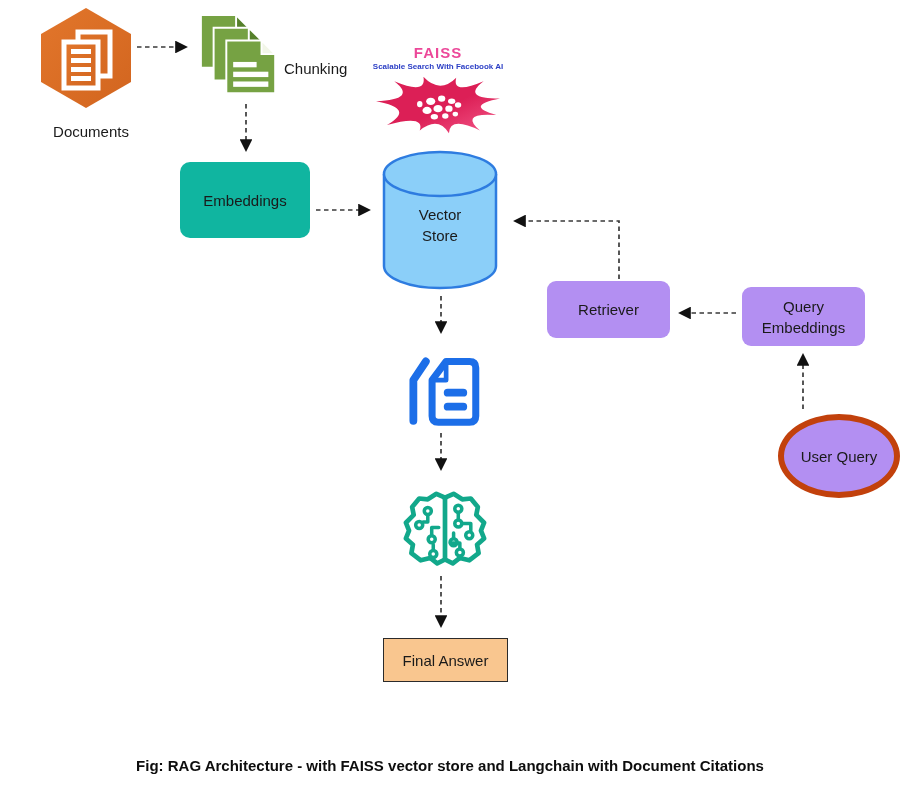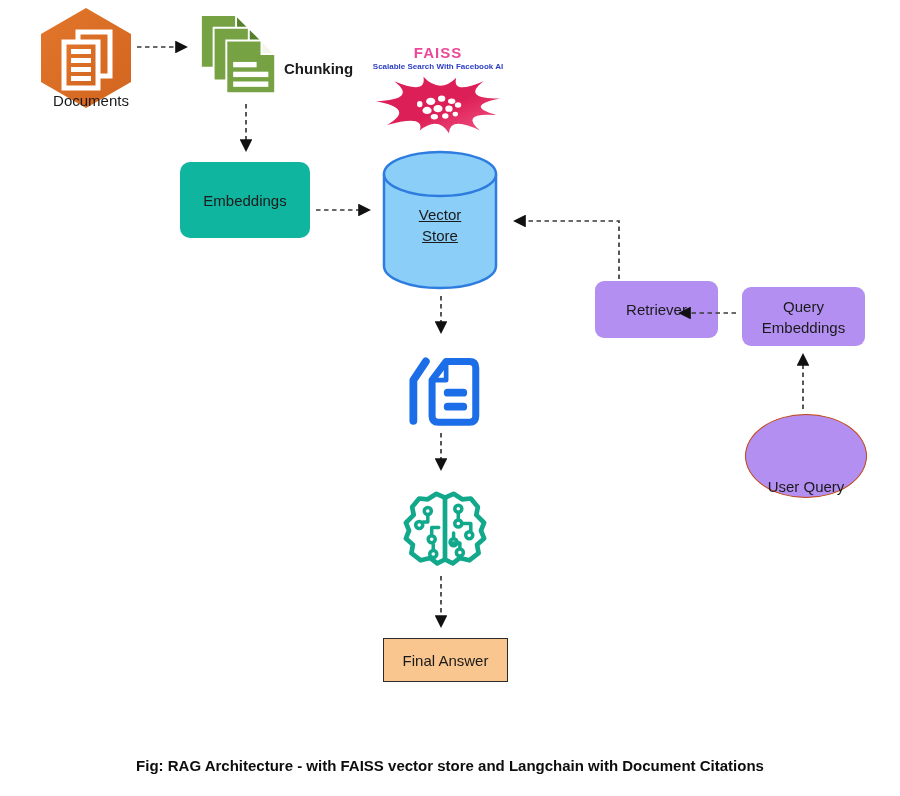--- a/index.html
+++ b/index.html
@@ -7,31 +7,31 @@
     position:relative;width:900px;height:796px;background:#ffffff;overflow:hidden;
     font-family:"Liberation Sans","DejaVu Sans",sans-serif;color:var(--text-color,#1a1a1a);
   }
   .abs{position:absolute;}
   .label{font-size:15px;color:var(--text-color,#1a1a1a);}
   .center{text-align:center;}
   .node-box{display:flex;align-items:center;justify-content:center;text-align:center;line-height:21px;}
   #embeddings-box{left:180px;top:162px;width:130px;height:76px;border-radius:10px;
     background:var(--embeddings-teal);}
   #retriever-box{left:547px;top:281px;width:123px;height:57px;border-radius:9px;
-    background:var(--purple-fill);margin-left:48px;}
+    background:var(--purple-fill);}
   #query-embeddings-box{left:742px;top:287px;width:123px;height:59px;border-radius:9px;
     background:var(--purple-fill);padding:0 10px;box-sizing:border-box;}
-  #user-query-ellipse{left:745px;top:414px;width:122px;height:84px;border-radius:50%;
-    background:var(--purple-fill);border:1px solid #c2410c;box-sizing:border-box;align-items:flex-end;}
+  #user-query-ellipse{left:778px;top:414px;width:122px;height:84px;border-radius:50%;
+    background:var(--purple-fill);border:6px solid #c2410c;box-sizing:border-box;}
   #final-answer-box{left:383px;top:638px;width:125px;height:44px;
     background:var(--peach-fill);border:1.5px solid #2b2b2b;box-sizing:border-box;}
-  #documents-label{left:30px;top:92px;width:122px;}
-  #chunking-label{left:284px;top:60px;width:90px;font-weight:bold;}
+  #documents-label{left:30px;top:123px;width:122px;}
+  #chunking-label{left:284px;top:60px;width:90px;}
   #retrieved-chunks-label{left:296px;top:366px;width:104px;line-height:21px;}
-  #vector-store-label{left:404px;top:204px;width:72px;line-height:21px;text-decoration:underline;}
+  #vector-store-label{left:404px;top:204px;width:72px;line-height:21px;}
   #faiss-block{left:357px;top:44px;width:162px;text-align:center;}
   #faiss-title{font-size:15px;font-weight:bold;letter-spacing:1px;color:#ec4899;}
   #faiss-subtitle{font-size:8px;font-weight:bold;color:var(--faiss-subtitle-blue);margin-top:1px;}
   #caption{left:0;top:757px;width:900px;font-weight:bold;font-size:15px;color:#0d0d0d;}
   svg{display:block;}
   #arrow-layer{left:0;top:0;pointer-events:none;}
 </style>
 </head>
 <body>
 

